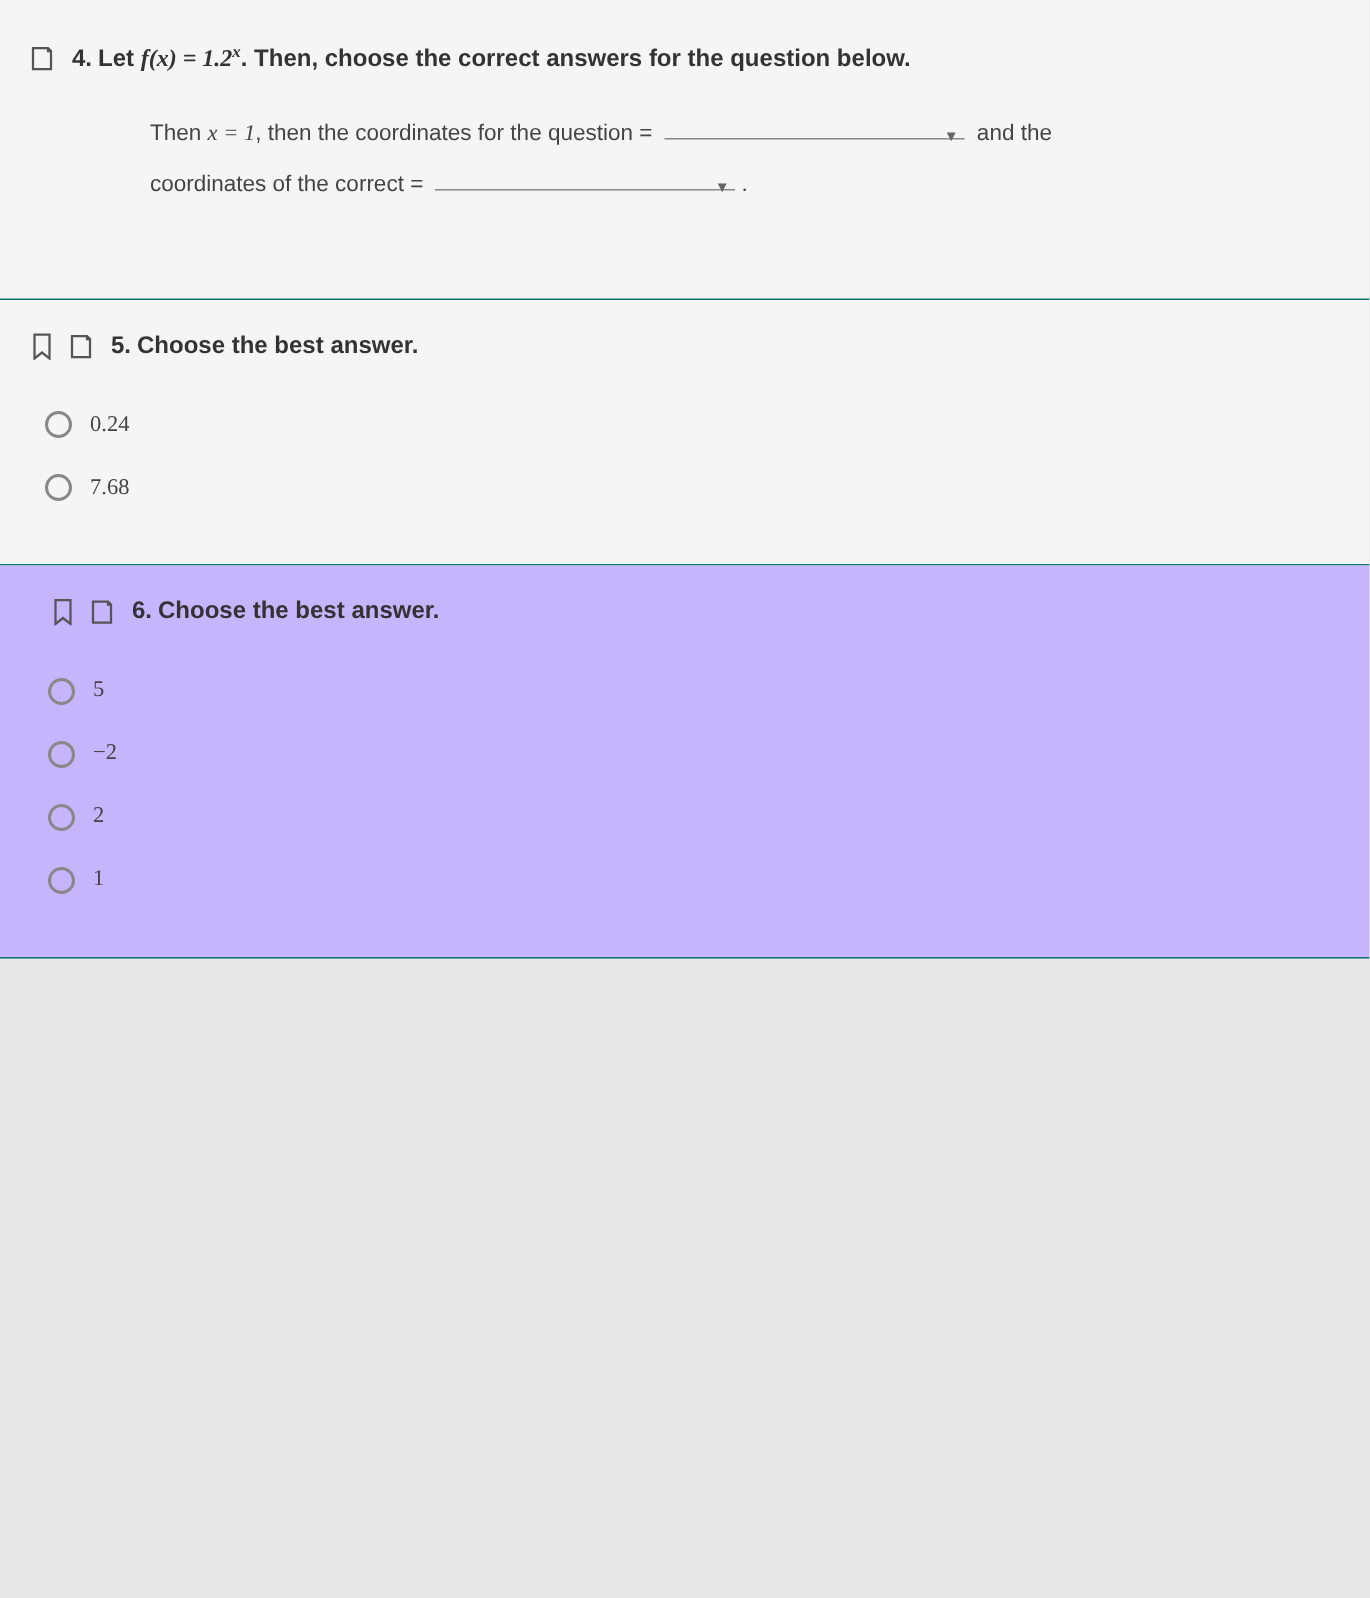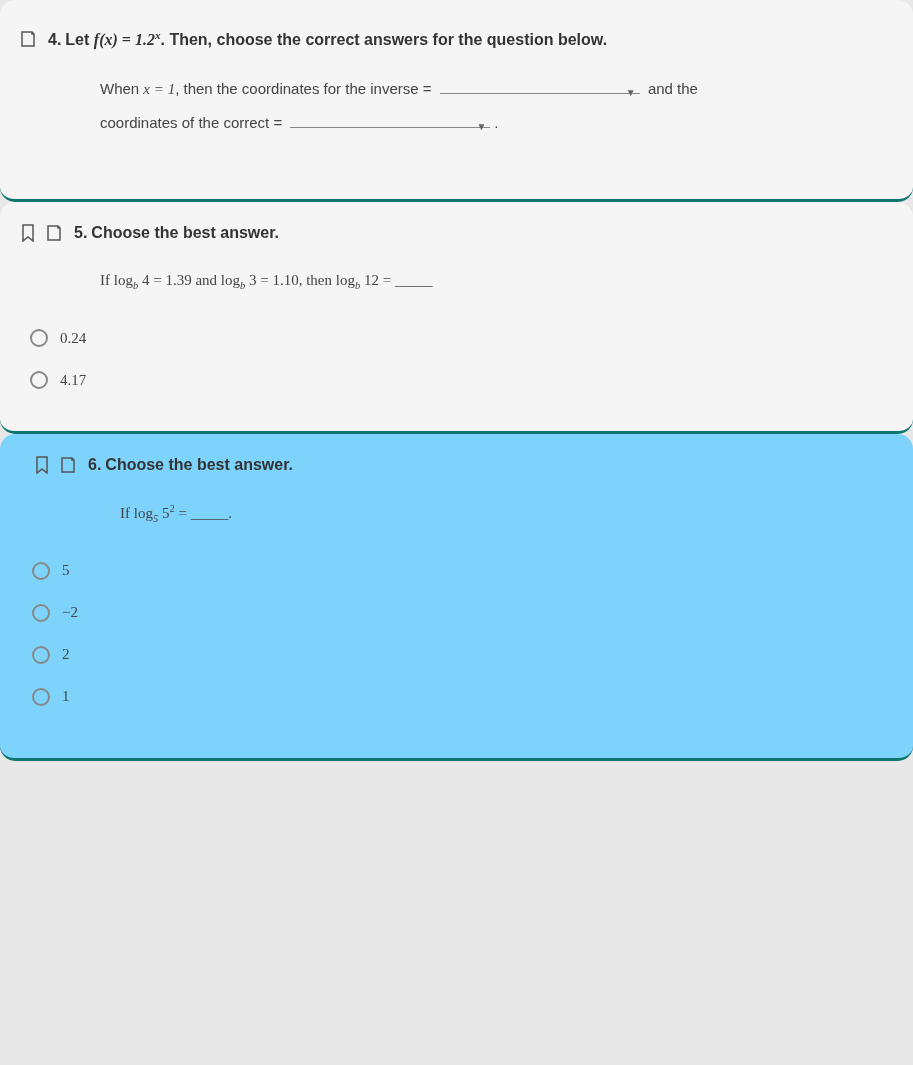--- a/index.html
+++ b/index.html
@@ -10,23 +10,22 @@
     body {
       font-family: -apple-system, BlinkMacSystemFont, 'Segoe UI', Arial, sans-serif;
       background: #e8e8e8;
       color: #333;
       width: 913px;
       height: 1065px;
       overflow: hidden;
     }
     .question-block {
       background: #f5f5f5;
-      border-bottom: 3px solid #0f766e;
+      border-bottom: 1px solid #0f766e;
       padding: 20px 20px 30px 20px;
-      border-radius: 15px;
     }
     .question-header {
       display: flex;
       align-items: flex-start;
       gap: 12px;
       margin-bottom: 20px;
     }
     .icon-group {
       display: flex;
       gap: 10px;
@@ -99,21 +98,21 @@
       border: 2px solid #888;
       border-radius: 50%;
       flex-shrink: 0;
     }
     .option-label {
       font-size: 15px;
       color: #444;
     }
     .q4 { padding-top: 28px; padding-bottom: 60px; }
     .q5 { padding-bottom: 30px; }
-    .q6 { padding-bottom: 40px; background: #7dd3fc; }
+    .q6 { padding-bottom: 30px; background: #c4b5fd; }
     .q6 .question-header { padding-left: 14px; }
     .q6 .question-body { padding-left: 100px; }
     .q6 .options-list { padding-left: 12px; }
     .sub {
       font-size: 0.7em;
       vertical-align: sub;
       font-style: italic;
     }
     .sup {
       font-size: 0.7em;
@@ -132,21 +131,21 @@
       <svg class="note-icon" viewBox="0 0 16 18">
         <path d="M2 2 h10 l2 2 v12 h-12 z M12 2 v2 h2"></path>
       </svg>
     </div>
     <div class="question-text">
       <span class="question-number">4.</span><span>Let </span><span class="math-italic serif">f(x) = 1.2</span><span class="sup math-italic serif">x</span><span>. Then, choose the correct answers for the question below.</span>
     </div>
   </div>
   <div class="question-body">
     <div>
-      <span>When </span><span class="math-italic serif">x = 1</span><span>, then the coordinates for the inverse = </span><span class="dropdown"><span class="dropdown-arrow">▼</span></span><span> and the</span>
+      <span>Then </span><span class="math-italic serif">x = 1</span><span>, then the coordinates for the question = </span><span class="dropdown"><span class="dropdown-arrow">▼</span></span><span> and the</span>
     </div>
     <div>
       <span>coordinates of the correct = </span><span class="dropdown"><span class="dropdown-arrow">▼</span></span><span>.</span>
     </div>
   </div>
 </div>
 
 <div class="question-block q5">
   <div class="question-header">
     <div class="icon-group">
@@ -154,52 +153,46 @@
         <path d="M3 1 h10 v16 l-5 -4 l-5 4 z"></path>
       </svg>
       <svg class="note-icon" viewBox="0 0 16 18">
         <path d="M2 2 h10 l2 2 v12 h-12 z M12 2 v2 h2"></path>
       </svg>
     </div>
     <div class="question-text">
       <span class="question-number">5.</span><span>Choose the best answer.</span>
     </div>
   </div>
-  <div class="question-body serif">
-    <span>If log</span><span class="sub">b</span><span> 4 = 1.39 and log</span><span class="sub">b</span><span> 3 = 1.10, then log</span><span class="sub">b</span><span> 12 = </span><span>_____</span>
-  </div>
   <div class="options-list">
     <div class="option-row">
       <div class="radio-circle"></div>
       <span class="option-label serif">0.24</span>
     </div>
     <div class="option-row">
       <div class="radio-circle"></div>
-      <span class="option-label serif">4.17</span>
+      <span class="option-label serif">7.68</span>
     </div>
   </div>
 </div>
 
 <div class="question-block q6">
   <div class="question-header">
     <div class="icon-group">
       <svg class="bookmark-icon" viewBox="0 0 16 18">
         <path d="M3 1 h10 v16 l-5 -4 l-5 4 z"></path>
       </svg>
       <svg class="note-icon" viewBox="0 0 16 18">
         <path d="M2 2 h10 l2 2 v12 h-12 z M12 2 v2 h2"></path>
       </svg>
     </div>
     <div class="question-text">
       <span class="question-number">6.</span><span>Choose the best answer.</span>
     </div>
   </div>
-  <div class="question-body serif">
-    <span>If log</span><span class="sub">5</span><span> 5</span><span class="sup">2</span><span> = </span><span>_____</span><span>.</span>
-  </div>
   <div class="options-list">
     <div class="option-row">
       <div class="radio-circle"></div>
       <span class="option-label serif">5</span>
     </div>
     <div class="option-row">
       <div class="radio-circle"></div>
       <span class="option-label serif">−2</span>
     </div>
     <div class="option-row">

